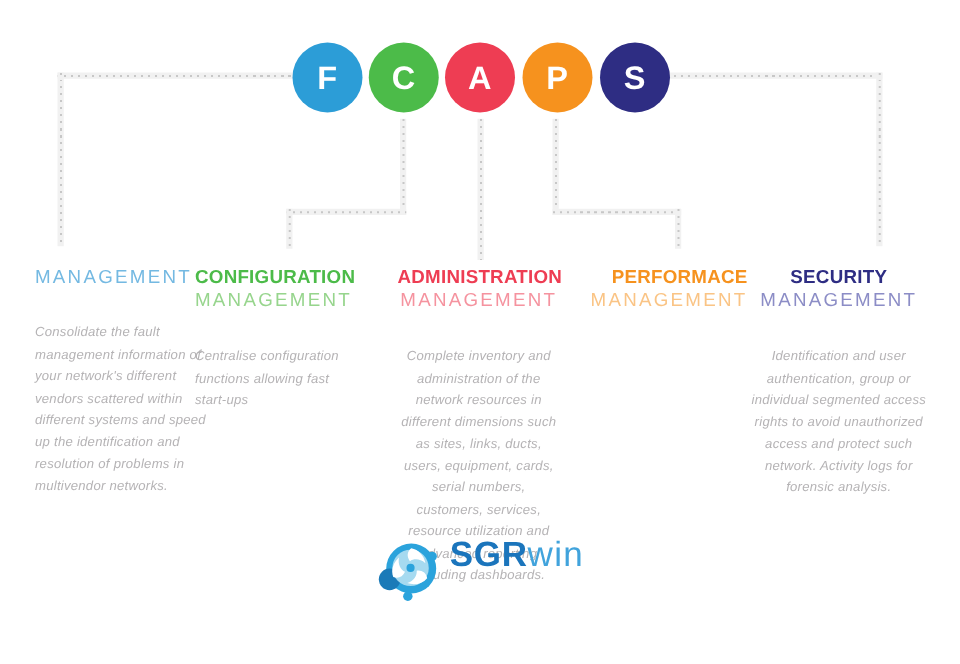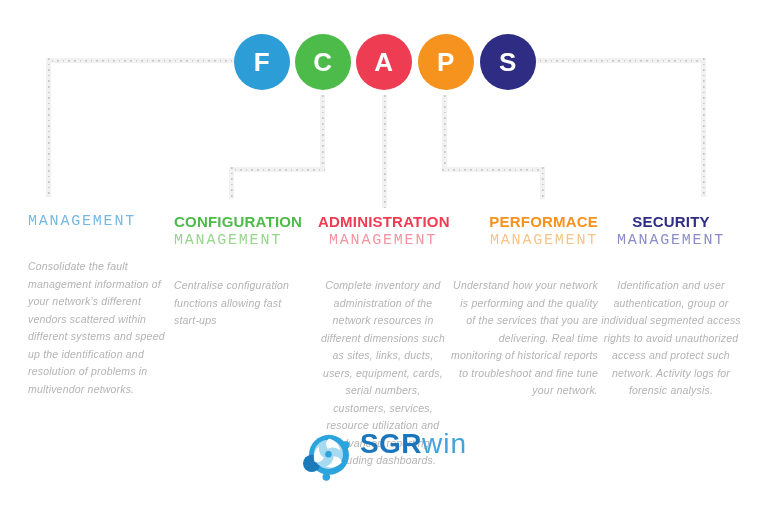--- a/index.html
+++ b/index.html
@@ -22,21 +22,21 @@
   }
   .dot-v{
     position:absolute;width:5px;
     background:
       repeating-linear-gradient(to bottom,#c7c7c7 0 1.6px,rgba(0,0,0,0) 1.6px 5.6px) center 0/1.6px 100% no-repeat,
       #f1f1f1;
   }
   
   .col{position:absolute;top:212px;}
   .col-title{font-size:15px;font-weight:bold;letter-spacing:.2px;line-height:19px;}
-  .col-subtitle{font-size:15px;font-weight:normal;letter-spacing:1.8px;line-height:19px;font-family:Liberation Mono, monospace;}
+  .col-subtitle{font-size:15px;font-weight:normal;letter-spacing:1.8px;line-height:19px;}
   .col-desc{
     margin-top:27px;font-size:10.5px;line-height:17.5px;
     color:#b5b3b5;letter-spacing:.2px;font-style:italic;
   }
   
   .logo{position:absolute;left:50%;top:430px;transform:translateX(-50%);
     display:flex;align-items:flex-start;gap:5px;}
   .logo-text{font-size:28px;line-height:28px;white-space:nowrap;}
   .logo-bold{font-weight:bold;letter-spacing:.5px;}
   .logo-light{font-weight:normal;letter-spacing:1px;}
@@ -76,36 +76,35 @@
     </div>
   <div class="badge" style="left: 480px; background: rgb(46, 45, 131);">
       <span>S</span>
     </div>
 
   <div class="col" style="left: 28px; width: 146px; text-align: left;">
     <div class="col-subtitle" style="color: rgb(116, 185, 226);">MANAGEMENT</div>
     <div class="col-desc">Consolidate the fault management information of your network's different vendors scattered within different systems and speed up the identification and resolution of problems in multivendor networks.</div>
   </div>
 
-  <div class="col" style="left: 174px; width: 132px; text-align: left;">
+  <div class="col" style="left: 156px; width: 132px; text-align: left;">
     <div class="col-title" style="color: rgb(76, 187, 73);">CONFIGURATION</div>
     <div class="col-subtitle" style="color: rgb(151, 213, 141);">MANAGEMENT</div>
     <div class="col-desc">Centralise configuration functions allowing fast start-ups</div>
   </div>
 
   <div class="col" style="left: 318px; width: 130px; text-align: center;">
     <div class="col-title" style="color: rgb(238, 61, 83);">ADMINISTRATION</div>
     <div class="col-subtitle" style="color: rgb(245, 147, 159);">MANAGEMENT</div>
     <div class="col-desc">Complete inventory and administration of the network resources in different dimensions such as sites, links, ducts, users, equipment, cards, serial numbers, customers, services, resource utilization and advanced reporting including dashboards.</div>
   </div>
 
   <div class="col" style="left: 450px; width: 148px; text-align: right;">
     <div class="col-title" style="color: rgb(246, 146, 30);">PERFORMACE</div>
     <div class="col-subtitle" style="color: rgb(250, 196, 133);">MANAGEMENT</div>
-    <div class="col-desc">Understand how your network is performing and the quality of the services that you are delivering. Real time monitoring of historical reports to troubleshoot and fine tune your network.</div>
   </div>
 
   <div class="col" style="left: 600px; width: 142px; text-align: center;">
     <div class="col-title" style="color: rgb(46, 45, 131);">SECURITY</div>
     <div class="col-subtitle" style="color: rgb(140, 141, 198);">MANAGEMENT</div>
     <div class="col-desc">Identification and user authentication, group or individual segmented access rights to avoid unauthorized access and protect such network. Activity logs for forensic analysis.</div>
   </div>
 
   <div class="logo">
     <span style="display:inline-flex;">

